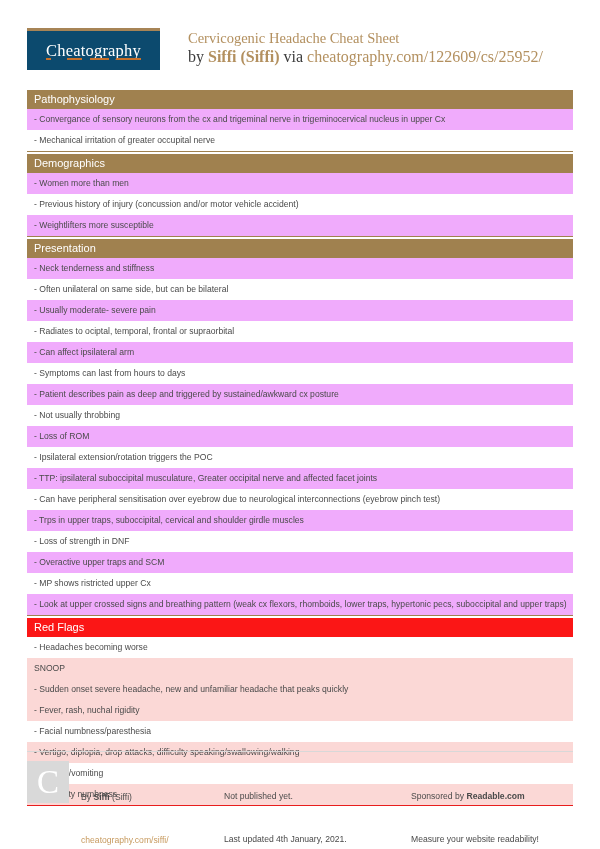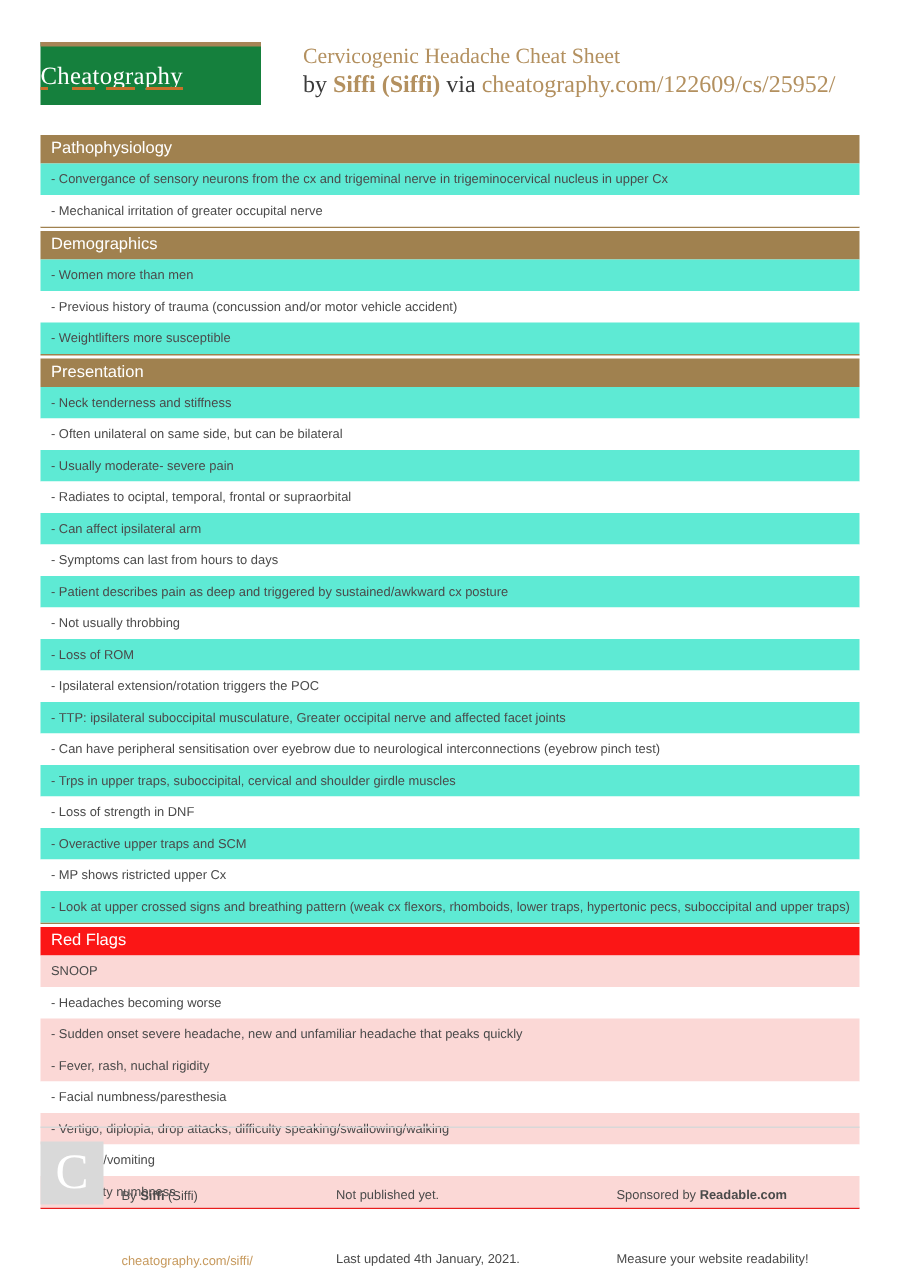--- a/index.html
+++ b/index.html
@@ -17,24 +17,24 @@
   }
   .sheet {
     position: absolute;
     left: 27px; top: 28px;
     width: 546px;
   }
 
   
   .masthead { display: flex; align-items: flex-start; height: 46px; }
   .logo-box {
-    width: 147px; height: 42px;
-    background: #15803d;
+    width: 133px; height: 42px;
+    background: #0c4a6e;
     border-top: 3px solid #a78456;
-    display: flex; align-items: center; justify-content: flex-start;
+    display: flex; align-items: center; justify-content: center;
     flex: none;
   }
   .logo-text {
     font-family: "Liberation Serif", serif;
     font-size: 16.5px;
     color: #ffffff;
     letter-spacing: .2px;
     position: relative;
     white-space: nowrap;
   }
@@ -81,21 +81,21 @@
   .rows { border-bottom: 1.6px solid #a0814f; }
   .rows.redrows { border-bottom: 1.8px solid #e81d1d; }
   .row {
     font-size: 8.6px;
     color: #4a4a4a;
     padding: 5px 7px 5px 7px;
     line-height: 11px;
     white-space: nowrap;
     overflow: hidden;
   }
-  .row.alt  { background: #5eead4; }
+  .row.alt  { background: #f0abfc; }
   .row.plain{ background: #ffffff; }
   .row.palt { background: #fbd8d6; }
   .row.pwhite { background: #ffffff; }
 
   
   .footer {
     position: absolute;
     left: 27px; top: 751px;
     width: 546px;
     display: flex;
@@ -145,21 +145,21 @@
           <div class="block-head brown">Pathophysiology</div>
           <div class="rows">
             <div class="row alt">- Convergance of sensory neurons from the cx and trigeminal nerve in trigeminocervical nucleus in upper Cx</div>
             <div class="row plain">- Mechanical irritation of greater occupital nerve</div>
           </div>
         </div>
         <div class="block">
           <div class="block-head brown">Demographics</div>
           <div class="rows">
             <div class="row alt">- Women more than men</div>
-            <div class="row plain">- Previous history of trauma (concussion and/or motor vehicle accident)</div>
+            <div class="row plain">- Previous history of injury (concussion and/or motor vehicle accident)</div>
             <div class="row alt">- Weightlifters more susceptible</div>
           </div>
         </div>
         <div class="block">
           <div class="block-head brown">Presentation</div>
           <div class="rows">
             <div class="row alt">- Neck tenderness and stiffness</div>
             <div class="row plain">- Often unilateral on same side, but can be bilateral</div>
             <div class="row alt">- Usually moderate- severe pain</div>
             <div class="row plain">- Radiates to ociptal, temporal, frontal or supraorbital</div>
@@ -174,22 +174,22 @@
             <div class="row alt">- Trps in upper traps, suboccipital, cervical and shoulder girdle muscles</div>
             <div class="row plain">- Loss of strength in DNF</div>
             <div class="row alt">- Overactive upper traps and SCM</div>
             <div class="row plain">- MP shows ristricted upper Cx</div>
             <div class="row alt">- Look at upper crossed signs and breathing pattern (weak cx flexors, rhomboids, lower traps, hypertonic pecs, suboccipital and upper traps)</div>
           </div>
         </div>
         <div class="block">
           <div class="block-head red">Red Flags</div>
           <div class="rows redrows">
+            <div class="row pwhite">- Headaches becoming worse</div>
             <div class="row palt">SNOOP</div>
-            <div class="row pwhite">- Headaches becoming worse</div>
             <div class="row palt">- Sudden onset severe headache, new and unfamiliar headache that peaks quickly</div>
             <div class="row palt">- Fever, rash, nuchal rigidity</div>
             <div class="row pwhite">- Facial numbness/paresthesia</div>
             <div class="row palt">- Vertigo, diplopia, drop attacks, difficulty speaking/swallowing/walking</div>
             <div class="row pwhite">- Nausea/vomiting</div>
             <div class="row palt">- Extremity numbness</div>
           </div>
         </div>
       </div>
 

